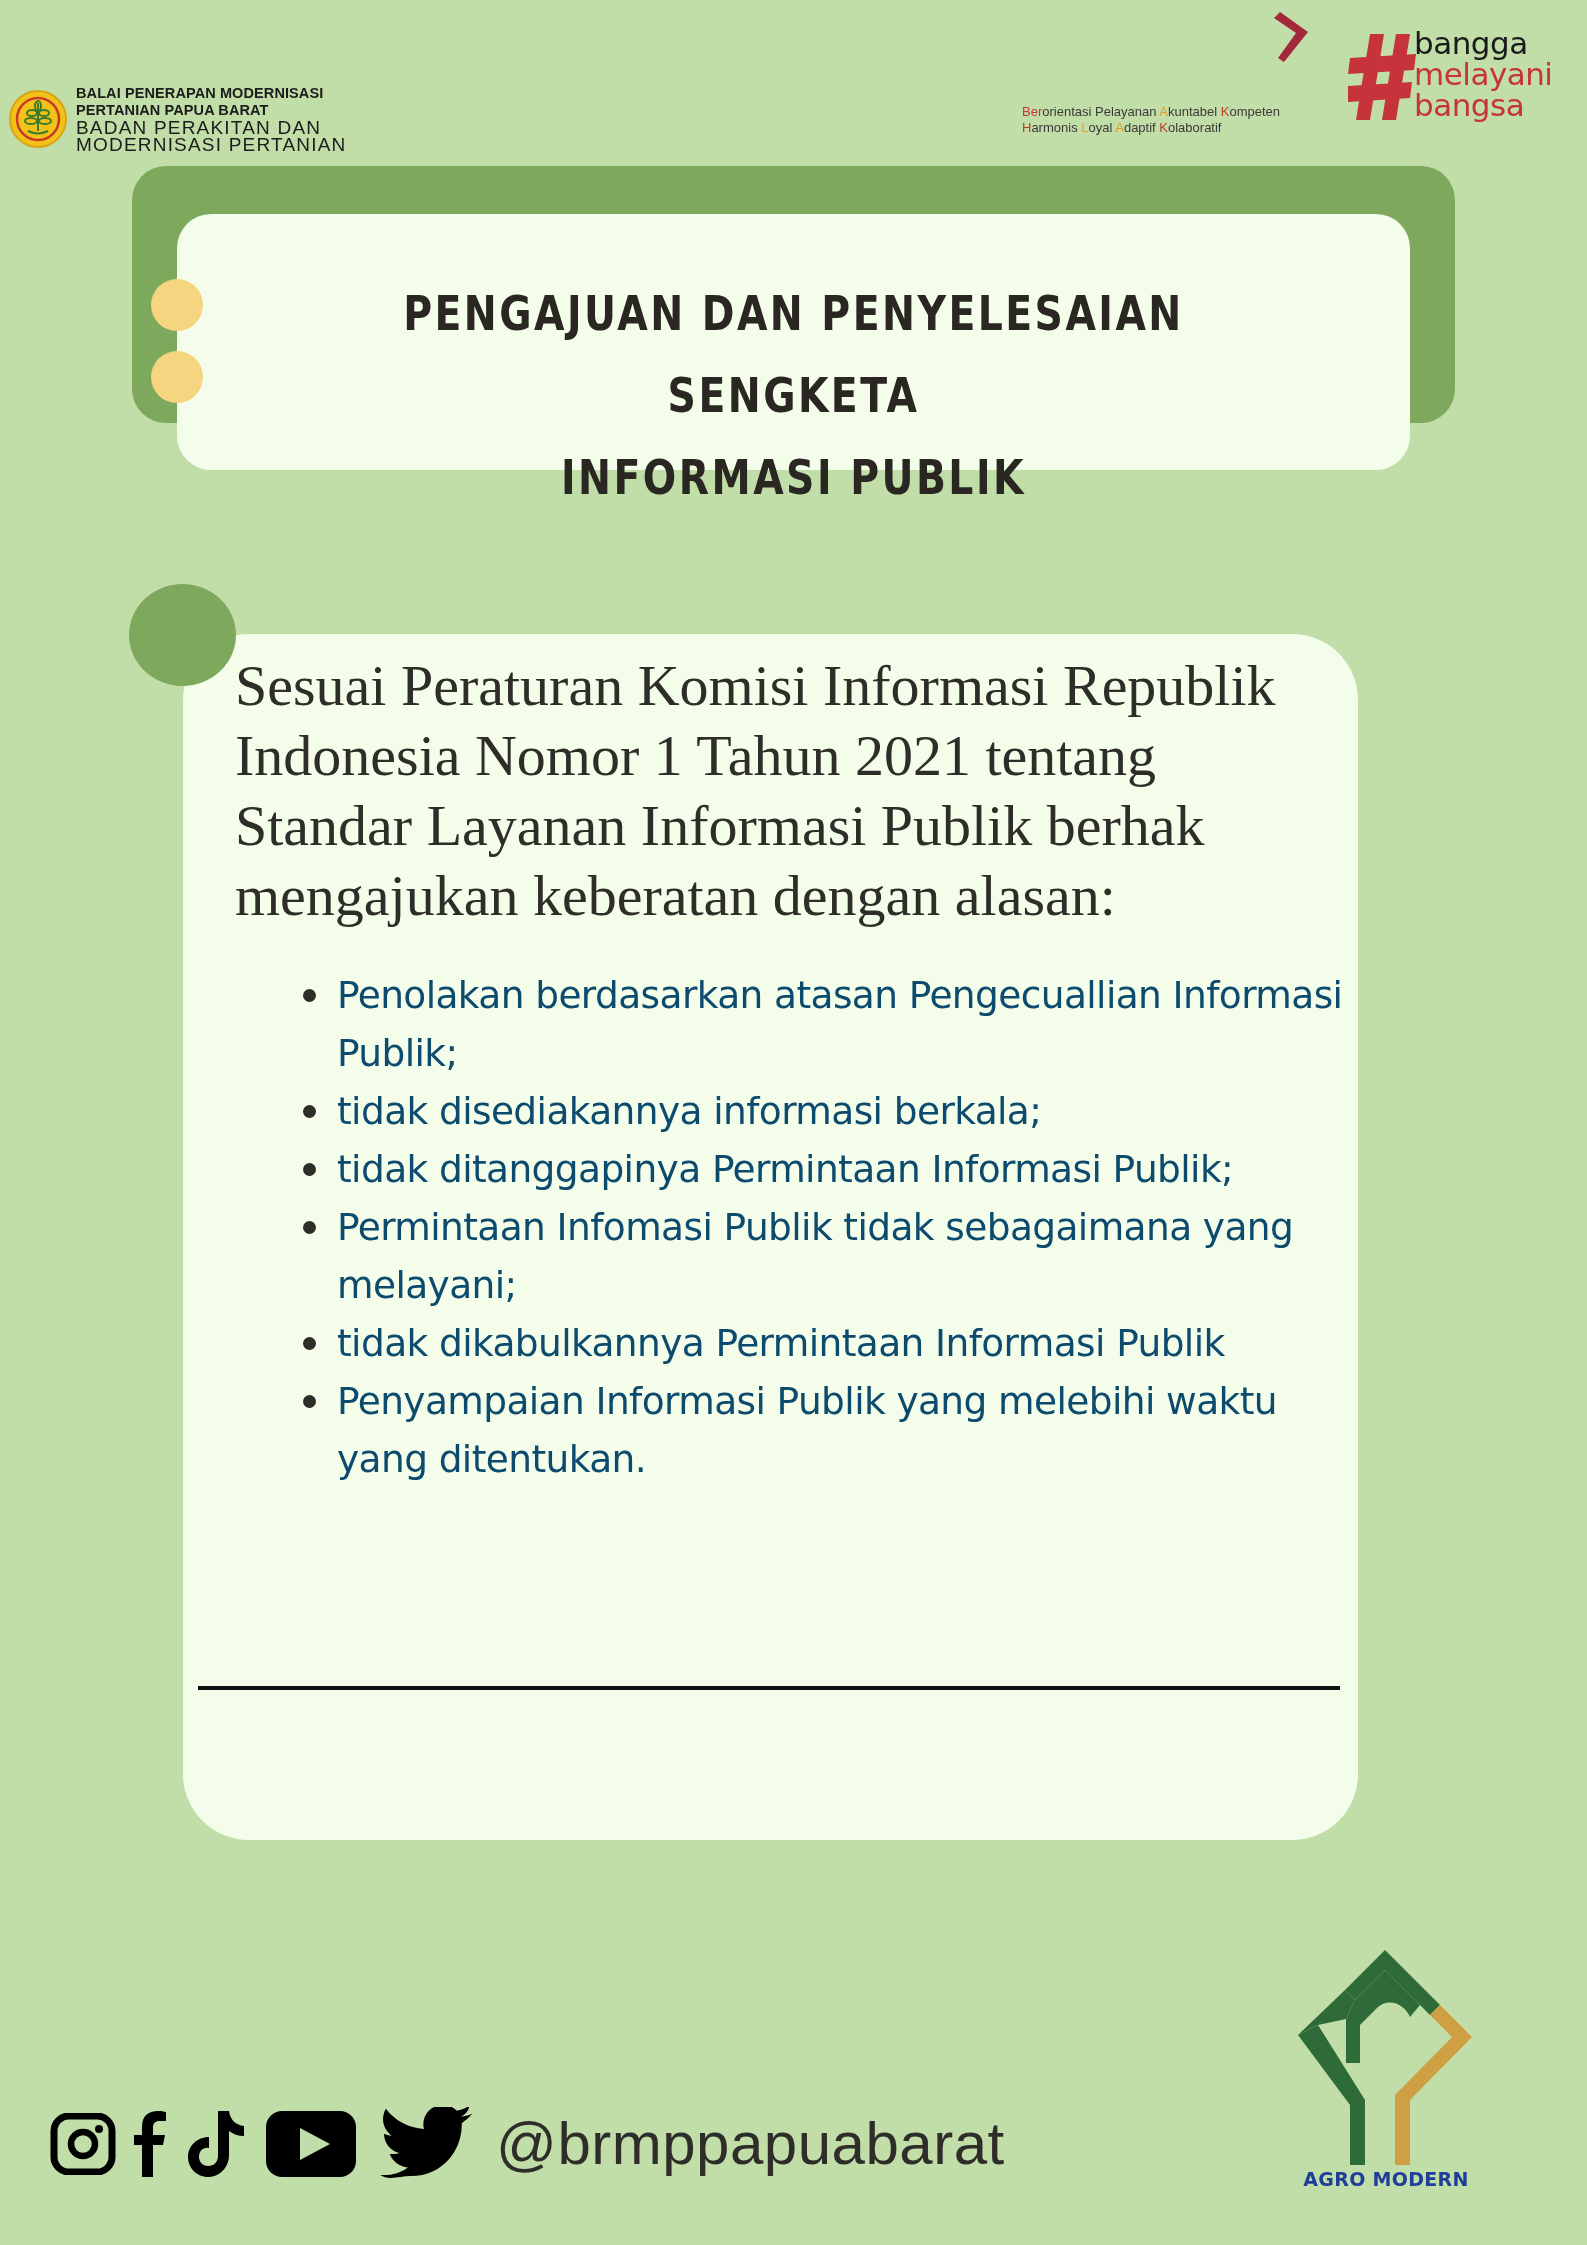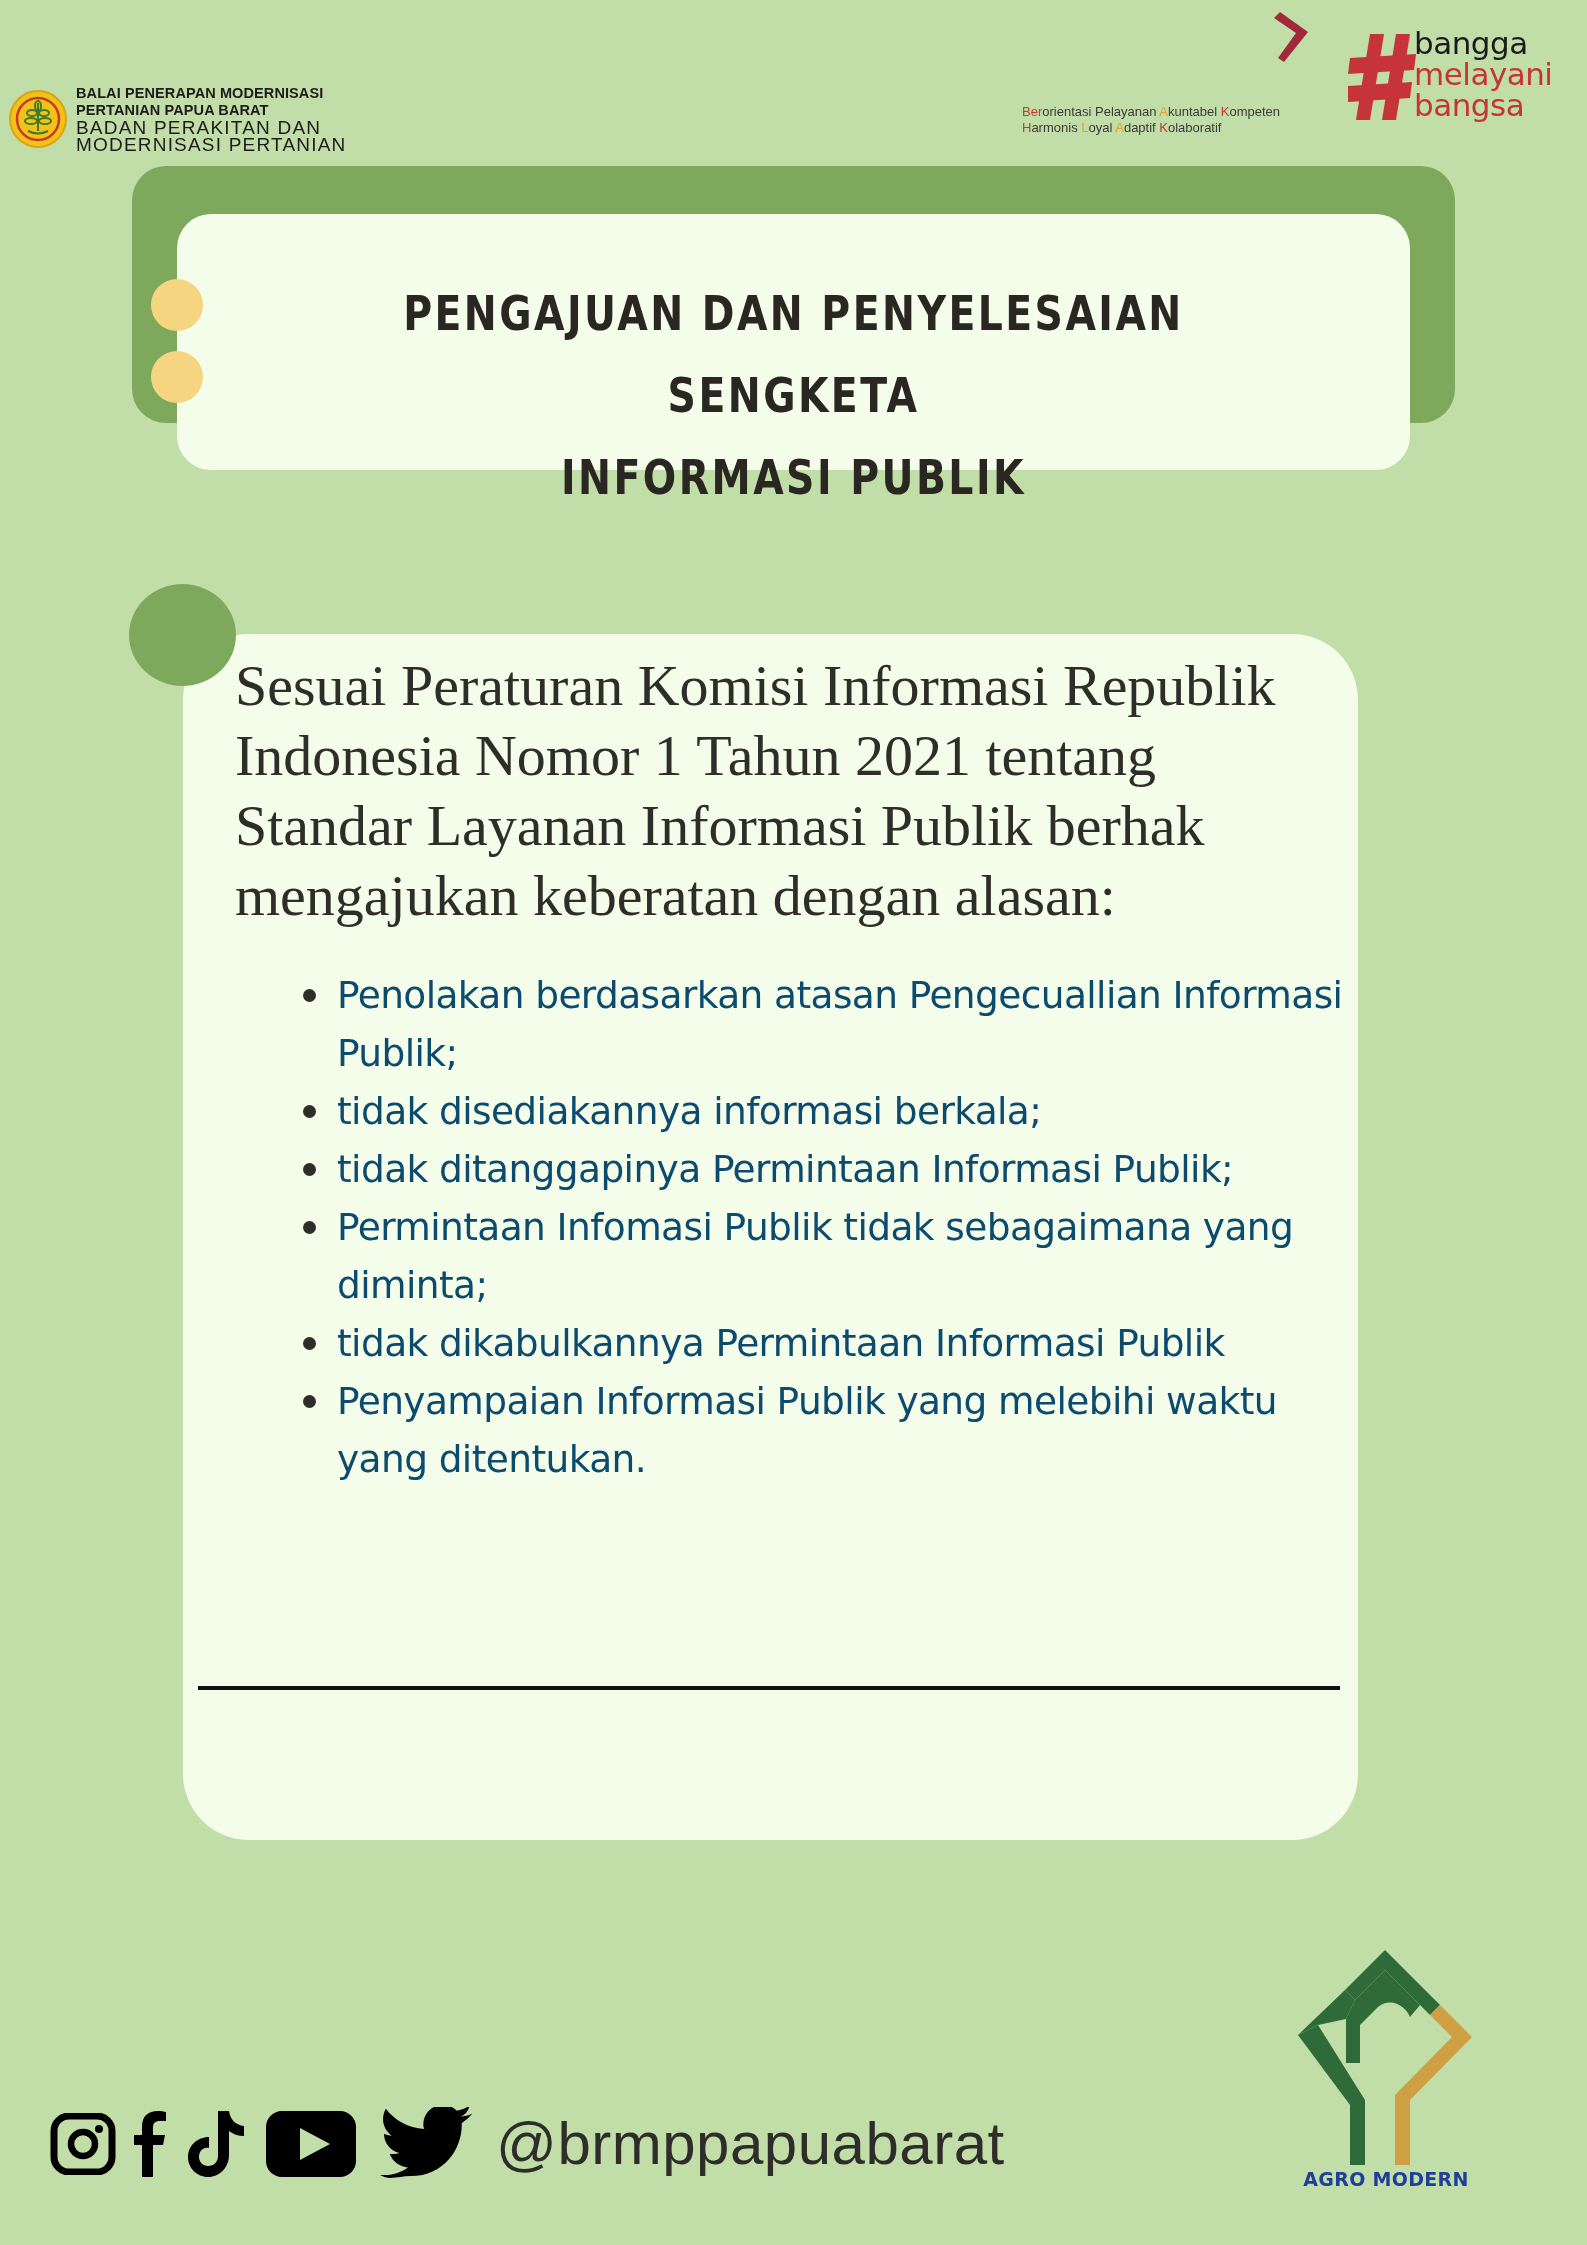--- a/index.html
+++ b/index.html
@@ -167,21 +167,21 @@
 
 <div class="card"></div>
 <div class="dot-green"></div>
 
 <p class="intro">Sesuai Peraturan Komisi Informasi Republik Indonesia Nomor 1 Tahun 2021 tentang Standar Layanan Informasi Publik berhak mengajukan keberatan dengan alasan:</p>
 
 <ul class="reasons">
   <li>Penolakan berdasarkan atasan Pengecuallian Informasi Publik;</li>
   <li>tidak disediakannya informasi berkala;</li>
   <li>tidak ditanggapinya Permintaan Informasi Publik;</li>
-  <li>Permintaan Infomasi Publik tidak sebagaimana yang diminta;</li>
+  <li>Permintaan Infomasi Publik tidak sebagaimana yang melayani;</li>
   <li>tidak dikabulkannya Permintaan Informasi Publik</li>
   <li>Penyampaian Informasi Publik yang melebihi waktu yang ditentukan.</li>
 </ul>
 
 <div class="card-rule"></div>
 
 <div class="socials">
   <svg class="ic" width="66" height="62" viewBox="0 0 66 62" style="margin-right:16px">
     <rect x="4" y="3" width="58" height="56" rx="15" fill="none" stroke="#000" stroke-width="7"></rect>
     <circle cx="33" cy="31" r="12" fill="none" stroke="#000" stroke-width="6.5"></circle>

